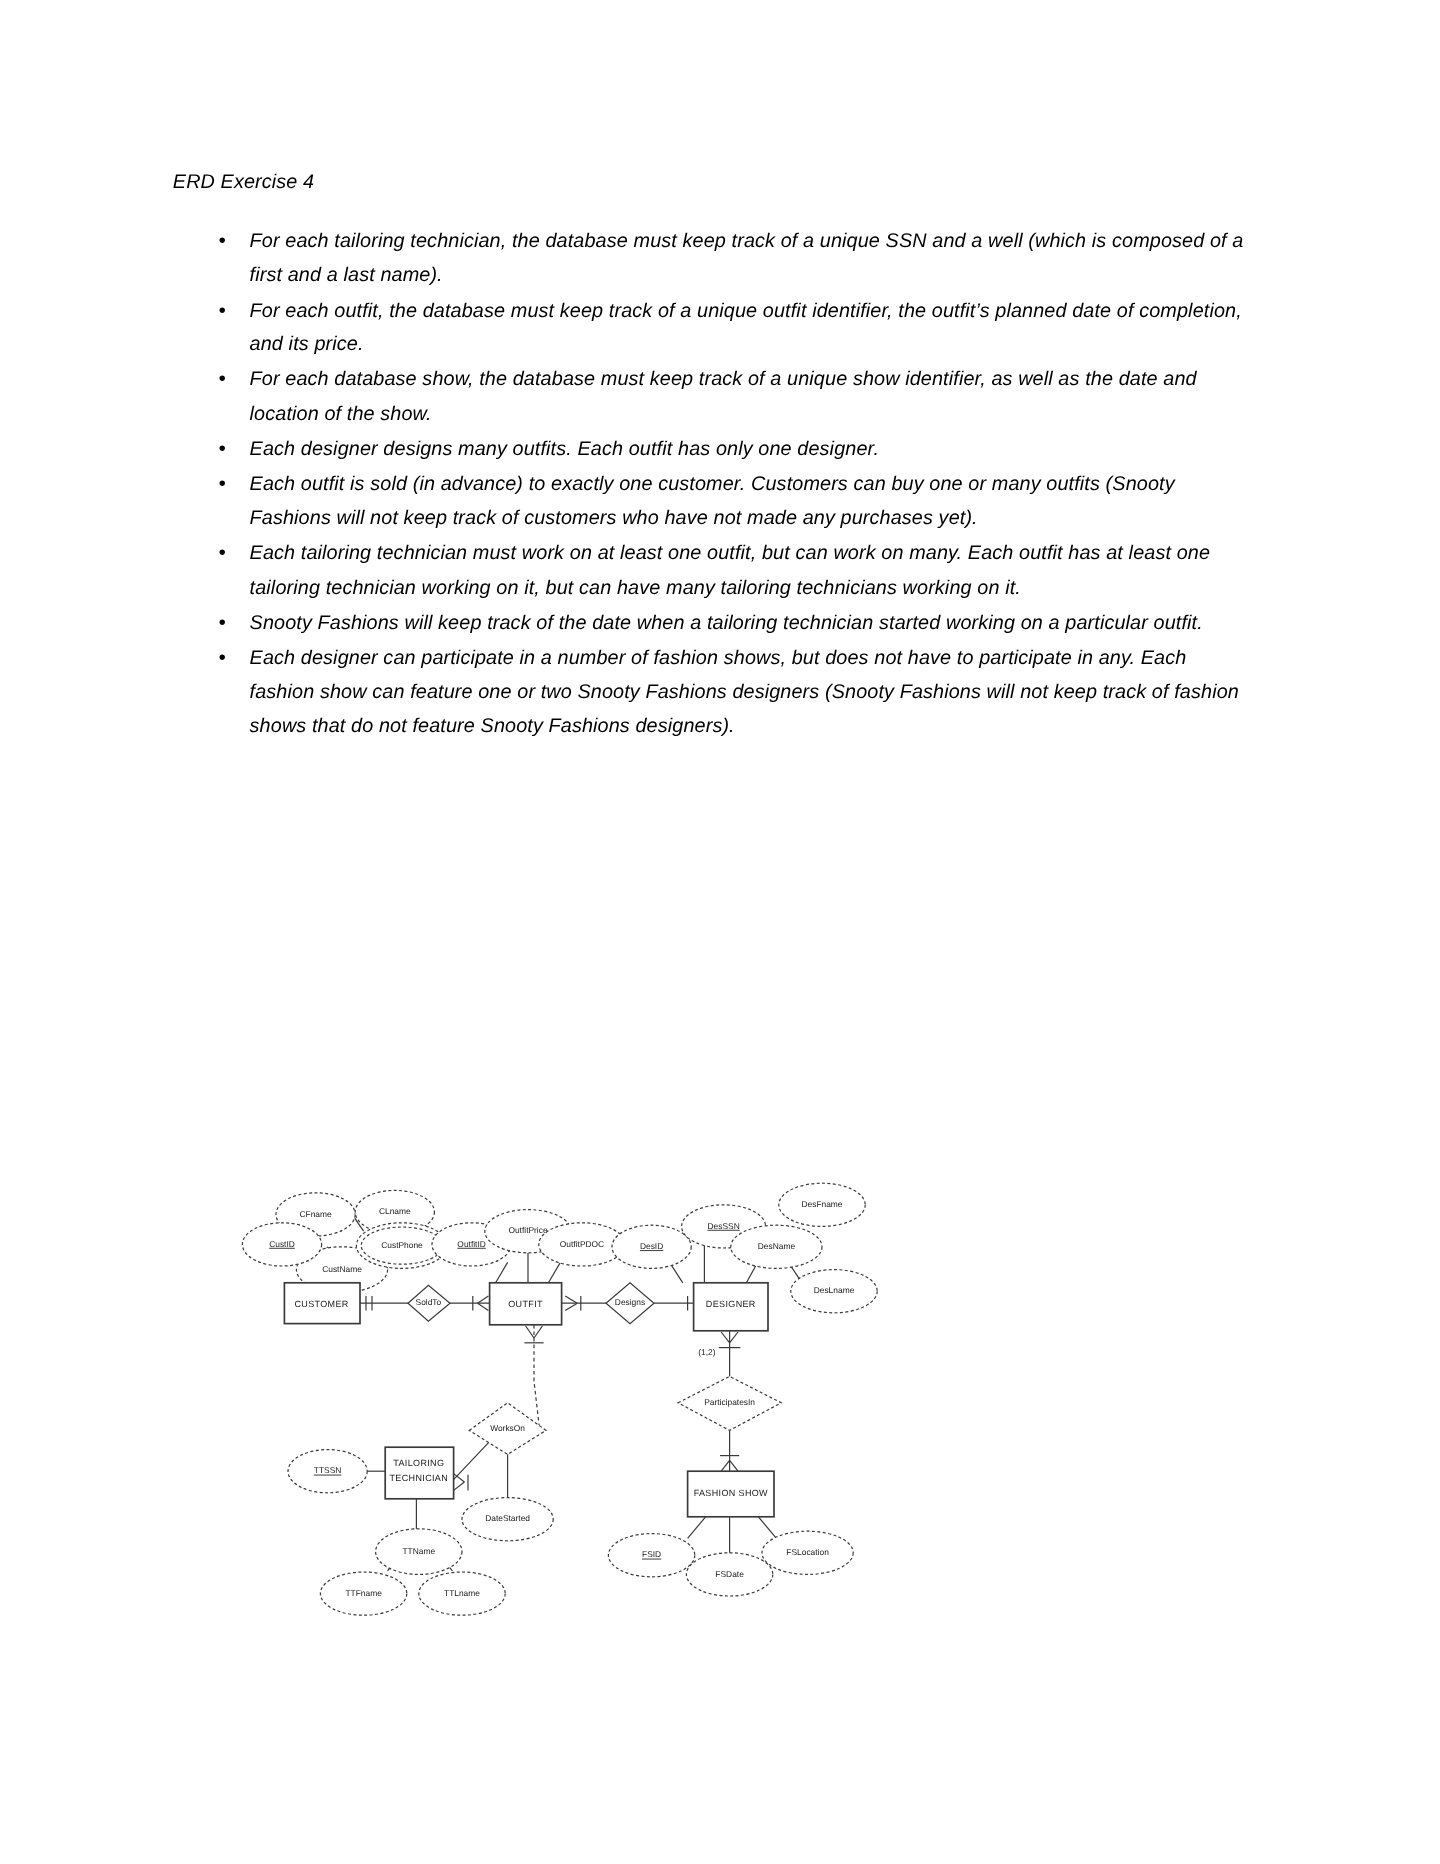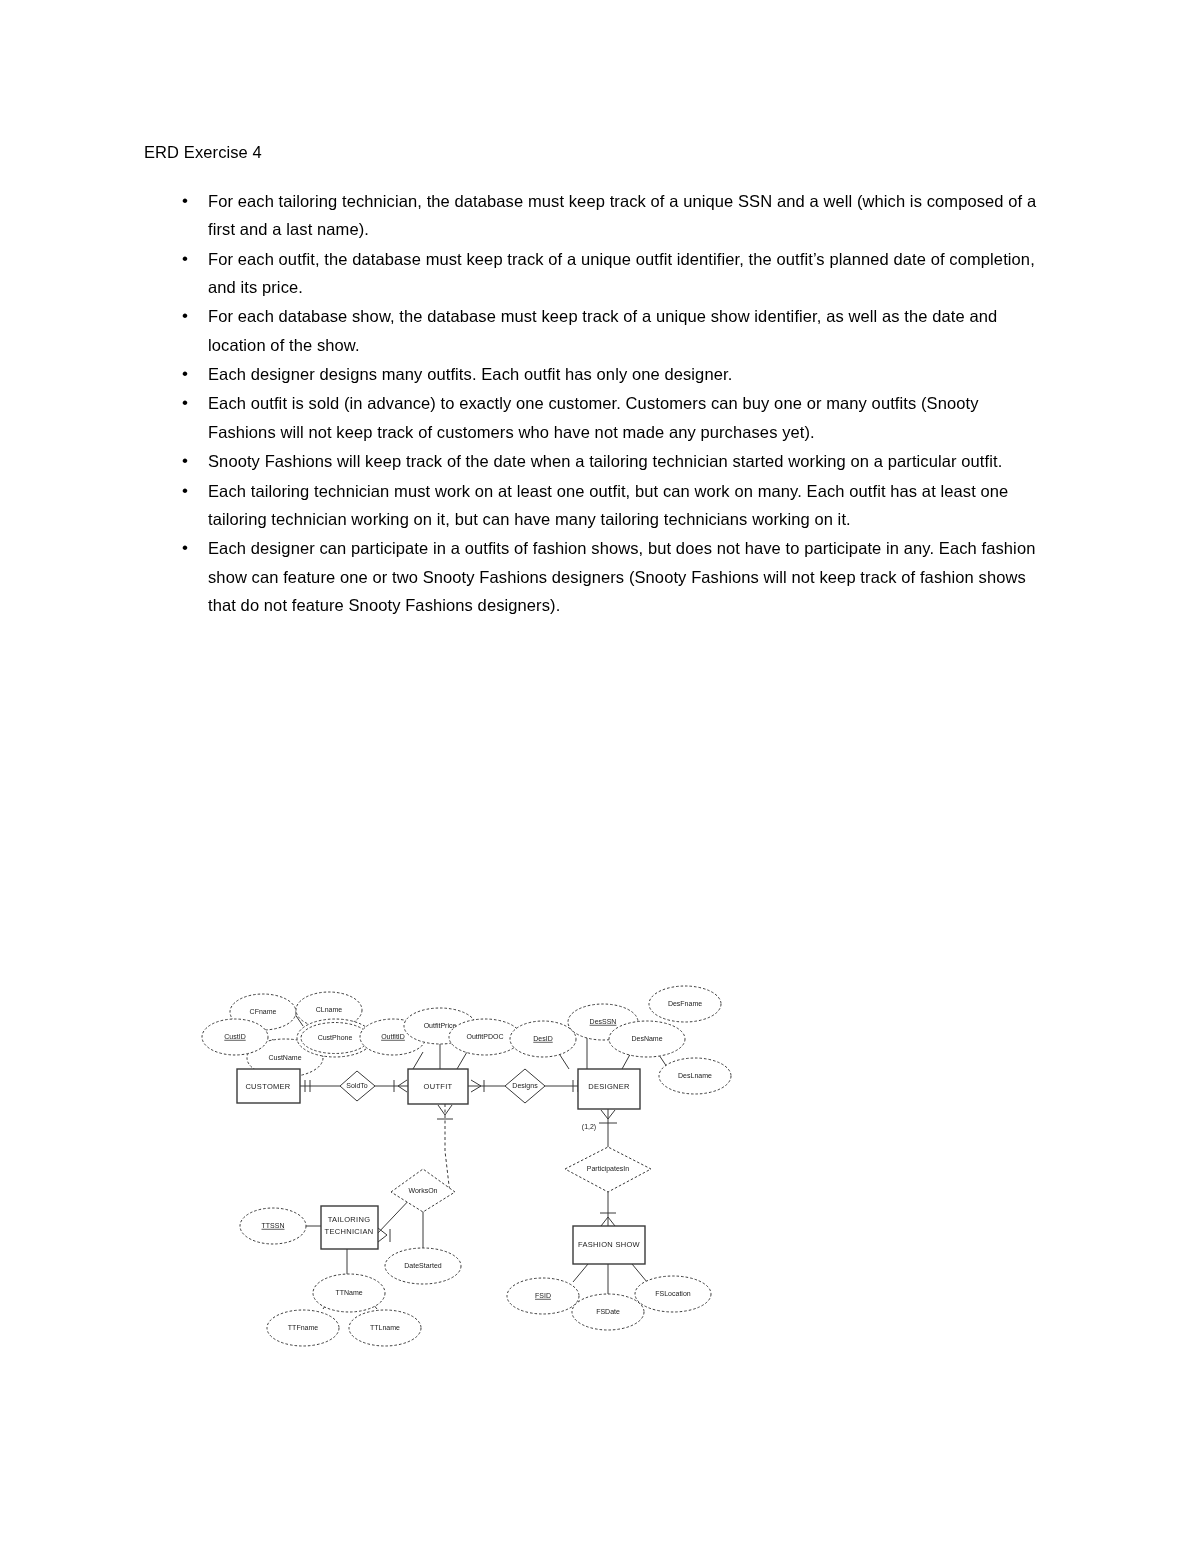--- a/index.html
+++ b/index.html
@@ -9,21 +9,21 @@
     font-family:"Liberation Sans", sans-serif;
     color:#000000;
     overflow:hidden;
     position:relative;
   }
   .page { position:absolute; inset:0; }
 
   
   .doc-text {
     position:absolute;
-    left:144px; top:140px; width:900px;
+    left:144px; top:140px; width:900px;font-style:italic;
   }
   .title {
     font-size:16.5px;
     line-height:1.5;
     margin-bottom:22px;
     letter-spacing:.1px;
   }
   .intro {
     font-size:16.5px;
     line-height:1.72;
@@ -79,23 +79,23 @@
 <div class="page">
 
   <div class="doc-text">
     <div class="title">ERD Exercise 4</div>
     <ul class="reqs">
       <li>For each tailoring technician, the database must keep track of a unique SSN and a well (which is composed of a first and a last name).</li>
       <li>For each outfit, the database must keep track of a unique outfit identifier, the outfit’s planned date of completion, and its price.</li>
       <li>For each database show, the database must keep track of a unique show identifier, as well as the date and location of the show.</li>
       <li>Each designer designs many outfits.  Each outfit has only one designer.</li>
       <li>Each outfit is sold (in advance) to exactly one customer.  Customers can buy one or many outfits (Snooty Fashions will not keep track of customers who have not made any purchases yet).</li>
+      <li>Each tailoring technician must work on at least one outfit, but can work on many.  Each outfit has at least one tailoring technician working on it, but can have many tailoring technicians working on it.</li>
       <li>Snooty Fashions will keep track of the date when a tailoring technician started working on a particular outfit.</li>
-      <li>Each tailoring technician must work on at least one outfit, but can work on many.  Each outfit has at least one tailoring technician working on it, but can have many tailoring technicians working on it.</li>
-      <li> Each designer can participate in a outfits of fashion shows, but does not have to participate in any.  Each fashion show can feature one or two Snooty Fashions designers (Snooty Fashions will not keep track of fashion shows that do not feature Snooty Fashions designers).</li>
+      <li> Each designer can participate in a number of fashion shows, but does not have to participate in any.  Each fashion show can feature one or two Snooty Fashions designers (Snooty Fashions will not keep track of fashion shows that do not feature Snooty Fashions designers).</li>
     </ul>
   </div>
 
   <div class="diagram">
     <svg width="810" height="470" viewBox="0 0 810 470" xmlns="http://www.w3.org/2000/svg">
 
       <line class="erd-line" x1="68" y1="122" x2="84" y2="100"></line>
       <line class="erd-line" x1="108" y1="122" x2="93" y2="100"></line>
       <line class="erd-line" x1="78" y1="135" x2="68" y2="155"></line>
       <line class="erd-line" x1="88" y1="140" x2="88" y2="165"></line>

